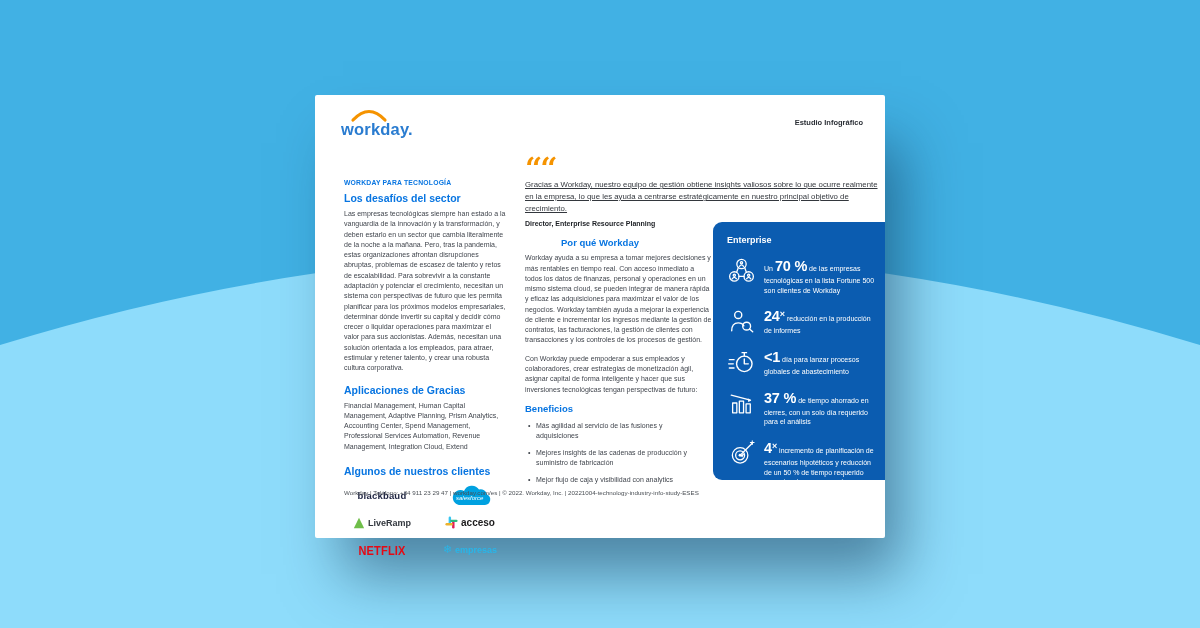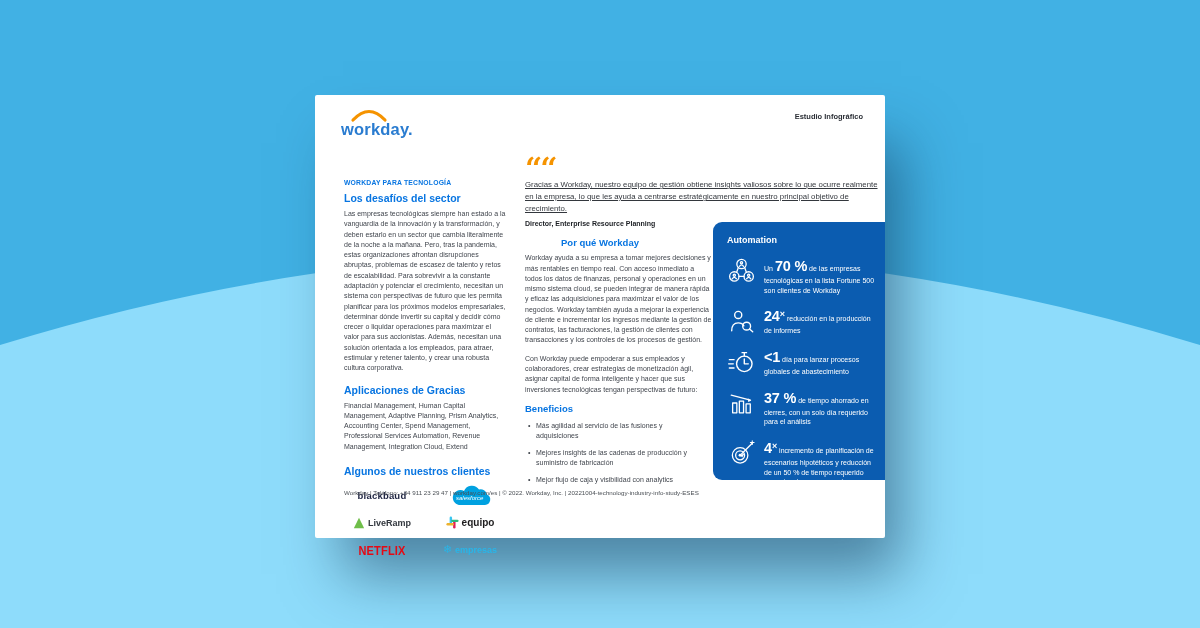--- a/index.html
+++ b/index.html
@@ -5,21 +5,21 @@
   * { margin:0; padding:0; box-sizing:border-box; }
   html,body { width:1200px; height:628px; overflow:hidden; }
   body { position:relative; font-family:"Liberation Sans", sans-serif; background:#41b1e4; }
   .bg-svg { position:absolute; left:0; top:0; }
 
   .card { position:absolute; left:315px; top:95px; width:570px; height:443px;
           background:#ffffff; border-radius:2px;
           box-shadow: 22px 42px 55px -6px rgba(12,45,75,0.5); }
 
   .logo { position:absolute; left:24px; top:12px; }
-  .doc-label { position:absolute; right:22px; top:17px; font-size:7.5px; font-weight:bold; color:#2b2f36; }
+  .doc-label { position:absolute; right:22px; top:23px; font-size:7.5px; font-weight:bold; color:#2b2f36; }
 
   .col-left { position:absolute; left:29px; top:84px; width:164px; }
   .eyebrow { font-size:6.8px; font-weight:bold; color:#0875e1; letter-spacing:0.2px; }
   .h-blue  { font-size:10.5px; font-weight:bold; color:#0875e1; margin-top:6px; margin-bottom:5px; }
   .body-txt { font-size:7px; line-height:1.47; color:#40454d; }
 
   .clients-grid { display:grid; grid-template-columns:1fr 1fr; column-gap:12px; row-gap:9px;
                   align-items:center; justify-items:center; margin-top:10px; }
   .client { display:flex; align-items:center; gap:3px; height:18px; }
   .lg-blackbaud { font-size:9.5px; font-weight:bold; color:#1c2240; letter-spacing:0.2px; }
@@ -96,21 +96,21 @@
         </svg>
         <span class="lg-liveramp">LiveRamp</span>
       </div>
       <div class="client">
         <svg width="13" height="13" viewBox="0 0 15 15">
           <rect x="4.2" y="0.5" width="2.8" height="8.5" rx="1.4" fill="#36C5F0"></rect>
           <rect x="8.2" y="6" width="2.8" height="8.5" rx="1.4" fill="#E01E5A"></rect>
           <rect x="6" y="4.2" width="8.5" height="2.8" rx="1.4" fill="#2EB67D"></rect>
           <rect x="0.5" y="8.2" width="8.5" height="2.8" rx="1.4" fill="#ECB22E"></rect>
         </svg>
-        <span class="lg-slack">equipo</span>
+        <span class="lg-slack">acceso</span>
       </div>
       <div class="client">
         <span class="lg-netflix">NETFLIX</span>
       </div>
       <div class="client">
         <span class="snow-glyph">❄</span>
         <span class="lg-snowflake">empresas</span>
       </div>
     </div>
   </div>
@@ -128,21 +128,21 @@
       <div class="h-blue" style="font-size:9.5px;">Beneficios</div>
       <ul class="benefits-list">
         <li>Más agilidad al servicio de las fusiones y adquisiciones</li>
         <li>Mejores insights de las cadenas de producción y suministro de fabricación</li>
         <li>Mejor flujo de caja y visibilidad con analytics</li>
       </ul>
     </div>
   </div>
 
   <div class="results">
-    <div class="results-title">Automation</div>
+    <div class="results-title">Enterprise</div>
 
     <div class="stat">
       <svg class="stat-icon" width="29" height="29" viewBox="0 0 30 30" fill="none" stroke="#fff" stroke-width="1.4" stroke-linecap="round" stroke-linejoin="round">
         <circle cx="15" cy="7.5" r="5"></circle>
           <circle cx="7.3" cy="20.8" r="5"></circle>
           <circle cx="22.7" cy="20.8" r="5"></circle>
         <circle cx="15" cy="6.2" r="1.2"></circle>
           <path d="M12.8,10 q2.2,-3 4.4,0"></path>
         <circle cx="7.3" cy="19.5" r="1.2"></circle>
           <path d="M5.1,23.3 q2.2,-3 4.4,0"></path>

